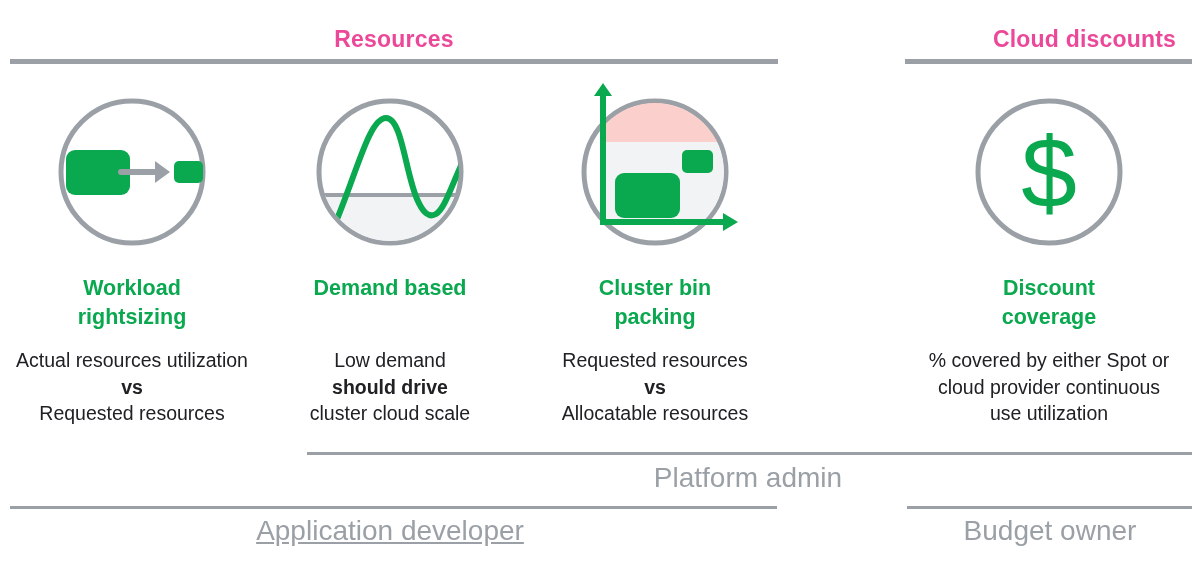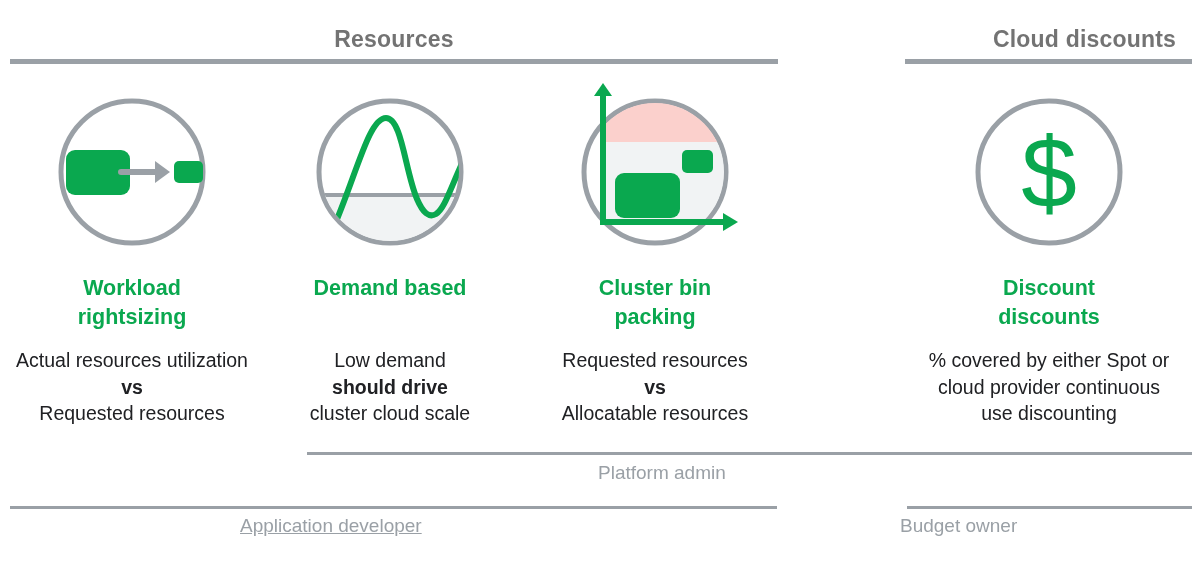--- a/index.html
+++ b/index.html
@@ -2,37 +2,37 @@
 <html><head>
 <meta charset="utf-8">
 <style>
   html,body{margin:0;padding:0;background:#ffffff;}
   .canvas{
     position:relative;width:1200px;height:562px;background:#ffffff;
     font-family:"Liberation Sans", sans-serif;overflow:hidden;
   }
   .abs{position:absolute;}
   .section-header{
-    color:#737373;font-size:23px;font-weight:bold;text-align:center;
+    color:#ec4899;font-size:23px;font-weight:bold;text-align:center;
     letter-spacing:.2px;
   }
   .hline{background:#9AA0A6;}
   .col{position:absolute;width:280px;text-align:center;}
   .icon-wrap{position:absolute;top:83px;left:50%;transform:translateX(-50%);}
   .col-title{
     position:absolute;top:274px;width:100%;color:#0AA84F;font-size:21.5px;
     font-weight:bold;line-height:29px;text-align:center;
   }
   .col-desc{
     position:absolute;top:347px;width:100%;color:#202124;font-size:19.5px;
     line-height:26.5px;text-align:center;
   }
   .bold-line{font-weight:bold;}
   .role-label{
-    color:#9AA0A6;font-size:19px;
+    color:#9AA0A6;font-size:28px;text-align:center;
   }
 </style>
 </head>
 <body>
 
 <div class="canvas">
 
   <div class="abs section-header" style="left:10px;top:26px;width:768px;">Resources</div>
   <div class="abs hline" style="left:10px;top:59px;width:768px;height:5px;"></div>
 
@@ -120,26 +120,26 @@
 
   <div class="col" style="left:909px;top:0;height:440px;">
     <div class="icon-wrap">
       <svg width="178" height="178" viewBox="-14 -14 178 178">
         <circle cx="75" cy="75" r="71" fill="#ffffff" stroke="#9AA0A6" stroke-width="5"></circle>
         <text x="75" y="110" text-anchor="middle" fill="#0AA84F" font-family="Liberation Sans, sans-serif" font-size="100" font-weight="500">$</text>
       </svg>
     </div>
     <div class="col-title">
       <div>Discount</div>
-      <div>discounts</div>
+      <div>coverage</div>
     </div>
     <div class="col-desc">
       <div>% covered by either Spot or</div>
       <div>cloud provider continuous</div>
-      <div>use discounting</div>
+      <div>use utilization</div>
     </div>
   </div>
 
   <div class="abs hline" style="left:307px;top:452px;width:885px;height:3px;"></div>
   <div class="abs role-label" style="left:598px;top:462px;width:300px;">Platform admin</div>
 
   <div class="abs hline" style="left:10px;top:506px;width:767px;height:3px;"></div>
   <div class="abs role-label" style="left:240px;top:515px;width:300px;text-decoration:underline;">Application developer</div>
 
   <div class="abs hline" style="left:907px;top:506px;width:285px;height:3px;"></div>

